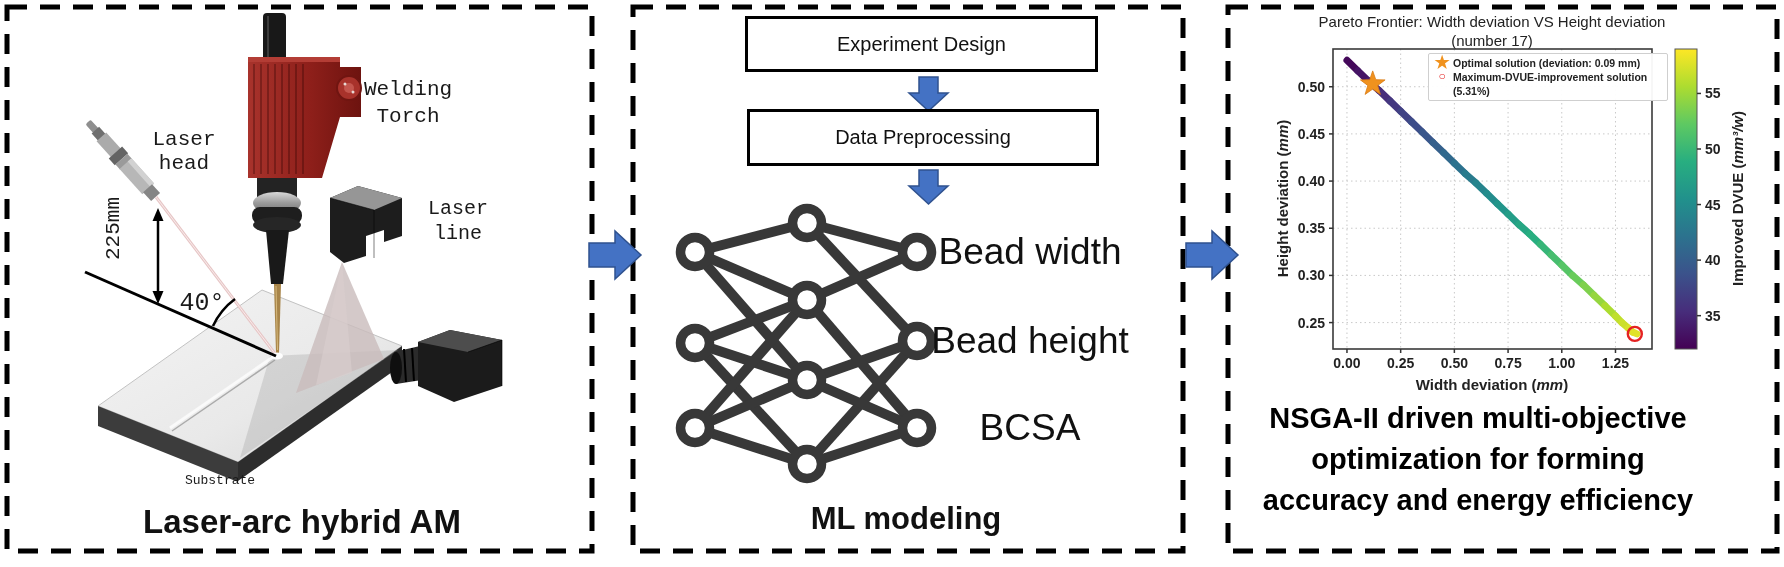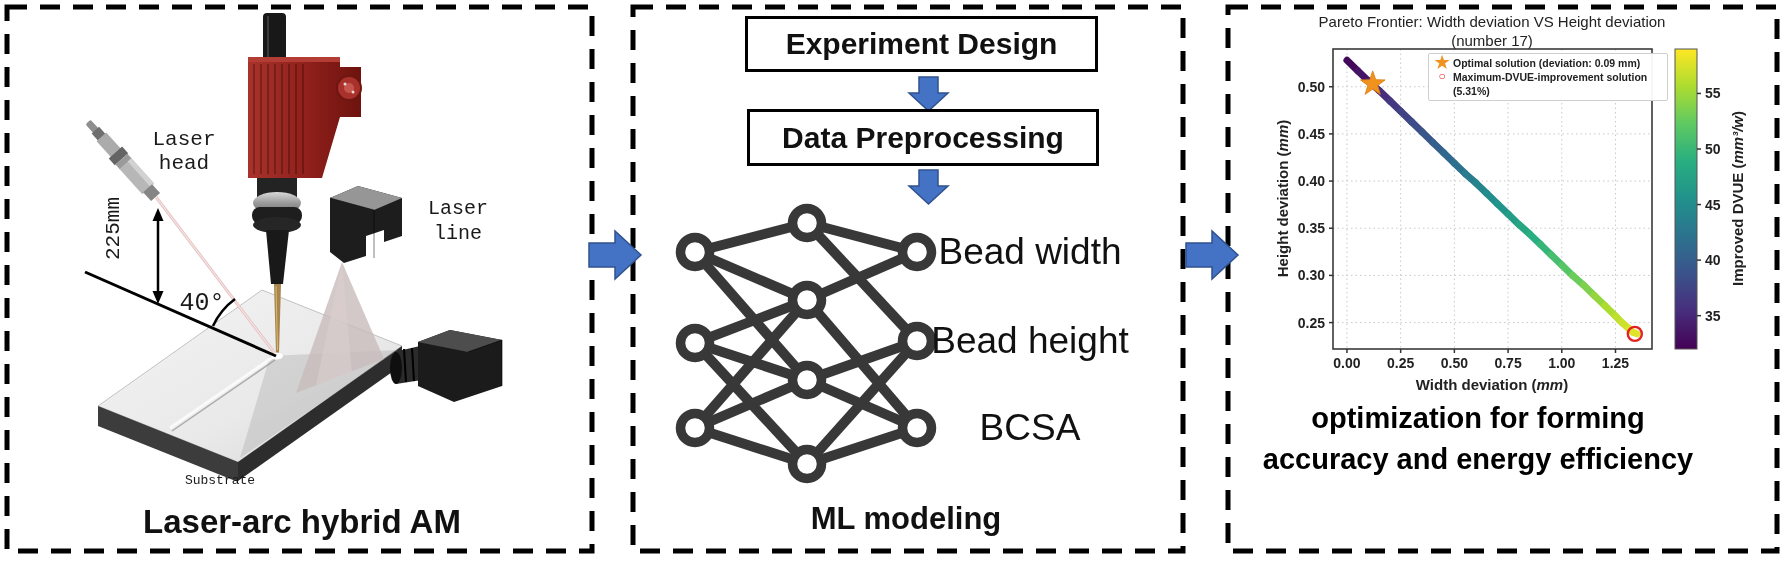--- a/index.html
+++ b/index.html
@@ -3,21 +3,21 @@
 <meta charset="utf-8">
 <style>
   html,body{margin:0;padding:0;background:#fff;}
   #stage{position:relative;width:1784px;height:567px;background:#fff;overflow:hidden;
          font-family:"Liberation Sans",sans-serif;color:#111;}
   #bg{position:absolute;left:0;top:0;}
   .abs{position:absolute;}
   .mono{font-family:"Liberation Mono",monospace;color:#1a1a1a;}
   .ctr{text-align:center;}
   .flowbox{position:absolute;border:3px solid #000;background:#fff;display:flex;
-           align-items:center;justify-content:center;font-weight:700;font-size:30px;}
+           align-items:center;justify-content:center;font-weight:400;font-size:20px;}
   .nnlabel{position:absolute;font-weight:400;font-size:37px;display:flex;
            align-items:center;justify-content:center;}
   .paneltitle{font-weight:700;}
   #panel3{position:absolute;left:1228px;top:7px;width:549px;height:544px;}
   #panel3 .charttitle{position:absolute;left:0;width:528px;text-align:center;
                       font-weight:400;font-size:15px;color:#222;}
   .rot{white-space:nowrap;transform:rotate(-90deg);}
   .axlabel{position:absolute;font-weight:700;font-size:15px;color:#222;text-align:center;}
   .u{font-style:italic;}
   #legend{position:absolute;left:200px;top:46px;width:233px;background:rgba(255,255,255,.95);
@@ -177,20 +177,24 @@
         <circle cx="807" cy="300" r="14.5"></circle>
         <circle cx="807" cy="380" r="14.5"></circle>
         <circle cx="807" cy="464" r="14.5"></circle>
         <circle cx="917" cy="252" r="14.5"></circle>
         <circle cx="917" cy="341" r="14.5"></circle>
         <circle cx="917" cy="428" r="14.5"></circle>
       </g>
     </g>
   </svg>
 
+  <div class="abs p1lbl mono" style="left:347px;top:76px;width:122px;line-height:27px;font-size:21px;">
+    <div>Welding</div>
+    <div>Torch</div>
+  </div>
   <div class="abs p1lbl mono" style="left:124px;top:128px;width:120px;line-height:24px;font-size:21px;">
     <div>Laser</div>
     <div>head</div>
   </div>
   <div class="abs p1lbl mono rot" style="left:63px;top:216px;width:100px;font-size:21px;">225mm</div>
   <div class="abs p1lbl mono" style="left:172px;top:291px;width:60px;font-size:25px;">40°</div>
   <div class="abs p1lbl mono" style="left:398px;top:196px;width:120px;font-size:20px;">
     <div>Laser</div>
     <div>line</div>
   </div>
@@ -322,17 +326,18 @@
         <span class="ic circ-ic">○</span>
         <span>Maximum-DVUE-improvement solution</span>
       </div>
       <div class="row">
         <span class="ic"></span>
         <span>(5.31%)</span>
       </div>
     </div>
 
     <div id="caption">
+      <div>NSGA-II driven multi-objective</div>
       <div>optimization for forming</div>
       <div>accuracy and energy efficiency</div>
     </div>
   </div>
 </div>
 
 </body></html>

